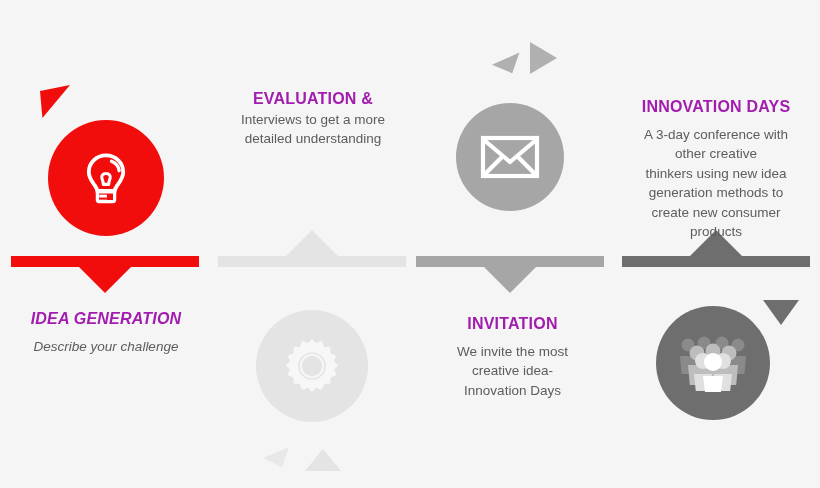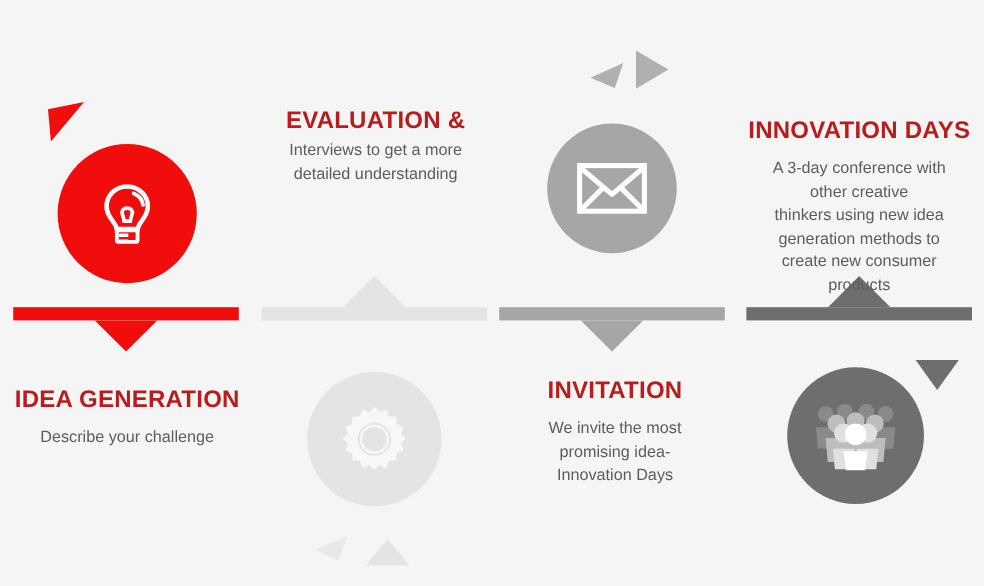--- a/index.html
+++ b/index.html
@@ -51,23 +51,23 @@
     justify-content: center;
   }
 
   
   .textblock {
     position: absolute;
     text-align: center;
   }
   .heading {
     font-weight: bold;
-    font-size: 20px;
+    font-size: 16px;
     letter-spacing: 0.2px;
-    color: #b91c1c;
+    color: #a21caf;
     line-height: 1.35;
     margin: 0 0 7px 0;
   }
   .body {
     font-size: 13.5px;
     color: #5c5c5c;
     line-height: 1.45;
     margin: 0;
   }
 
@@ -116,21 +116,21 @@
     <svg width="58" height="58" viewBox="0 0 64 64">
       <path d="M32 7 C21 7 13 15.5 13 25.5 C13 32 16.5 36 19.5 40 C21.5 42.7 22.5 45 22.5 47 L41.5 47 C41.5 45 42.5 42.7 44.5 40 C47.5 36 51 32 51 25.5 C51 15.5 43 7 32 7 Z" fill="none" stroke="#ffffff" stroke-width="4.2" stroke-linejoin="round"></path>
       <path d="M32 27 C28.5 27 26.5 29.5 27.5 32.5 C28.3 34.8 29 36.5 29 39 L35 39 C35 36.5 35.7 34.8 36.5 32.5 C37.5 29.5 35.5 27 32 27 Z" fill="none" stroke="#ffffff" stroke-width="3.4" stroke-linejoin="round"></path>
       <rect x="22.5" y="46" width="19" height="12" rx="1.6" fill="none" stroke="#ffffff" stroke-width="3.6"></rect>
       <line x1="24.5" y1="52" x2="33" y2="52" stroke="#ffffff" stroke-width="3.2"></line>
       <line x1="24.5" y1="57.2" x2="33" y2="57.2" stroke="#ffffff" stroke-width="2.6"></line>
       <path d="M38 13.5 C43 15.5 46 19.5 46.5 24" fill="none" stroke="#ffffff" stroke-width="3.6" stroke-linecap="round"></path>
     </svg>
   </div>
 
-  <div class="textblock" style="left:0px; top:320px; width:212px;">
+  <div class="textblock" style="left:0px; top:308px; width:212px;font-style:italic;">
     <p class="heading">IDEA GENERATION</p>
     <p class="body">Describe your challenge</p>
   </div>
 
   <div class="textblock" style="left:207px; top:88px; width:212px;">
     <p class="heading" style="margin-bottom:0;">EVALUATION &amp;</p>
     <p class="body">Interviews to get a more</p>
     <p class="body">detailed understanding</p>
   </div>
 
@@ -147,21 +147,21 @@
       <rect x="3" y="3" width="54" height="38" fill="none" stroke="#ffffff" stroke-width="4.2"></rect>
       <path d="M4 5 L30 27 L56 5" fill="none" stroke="#ffffff" stroke-width="4.2" stroke-linejoin="round"></path>
       <path d="M4 40 L22 22" fill="none" stroke="#ffffff" stroke-width="4.2"></path>
       <path d="M56 40 L38 22" fill="none" stroke="#ffffff" stroke-width="4.2"></path>
     </svg>
   </div>
 
   <div class="textblock" style="left:410px; top:313px; width:205px;">
     <p class="heading">INVITATION</p>
     <p class="body">We invite the most</p>
-    <p class="body">promising idea-</p>
+    <p class="body">creative idea-</p>
     <p class="body">Innovation Days</p>
   </div>
 
   <div class="textblock" style="left:610px; top:96px; width:212px;">
     <p class="heading">INNOVATION DAYS</p>
     <p class="body">A 3-day conference with</p>
     <p class="body">other creative</p>
     <p class="body">thinkers using new idea</p>
     <p class="body">generation methods to</p>
     <p class="body">create new consumer</p>

